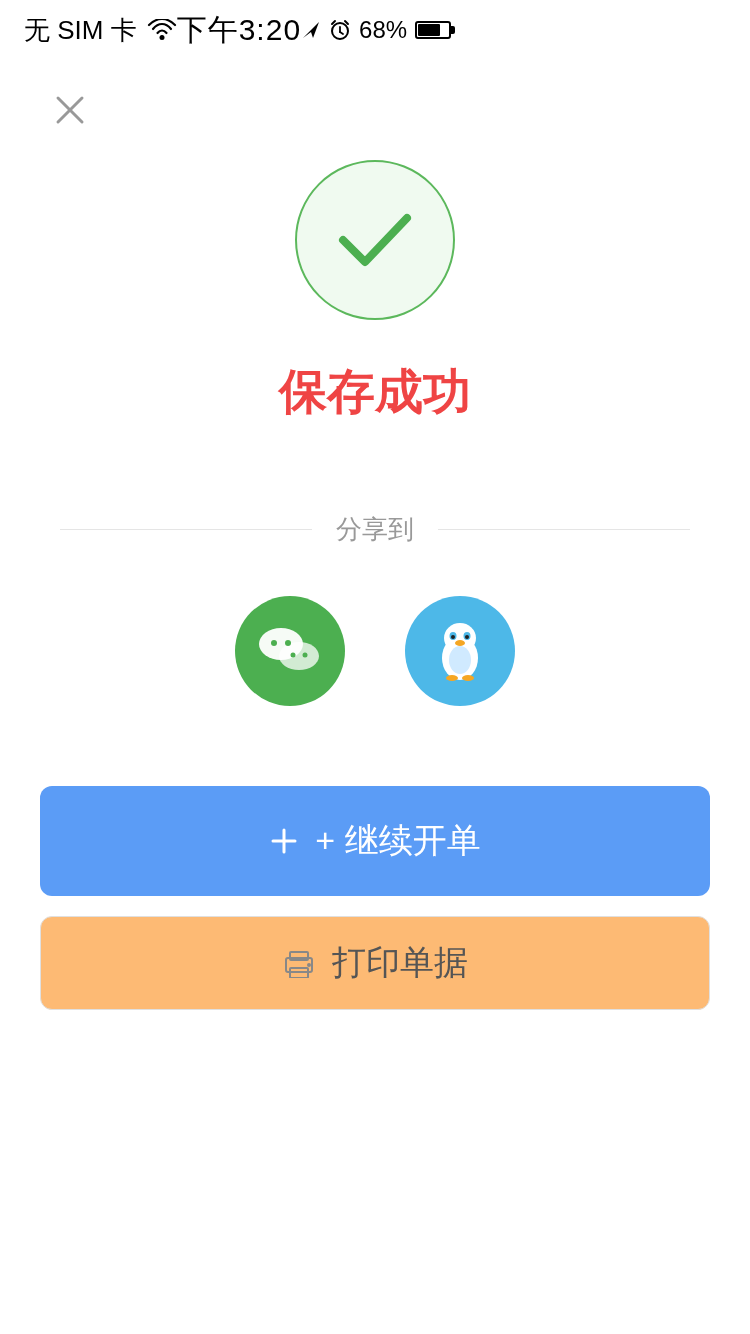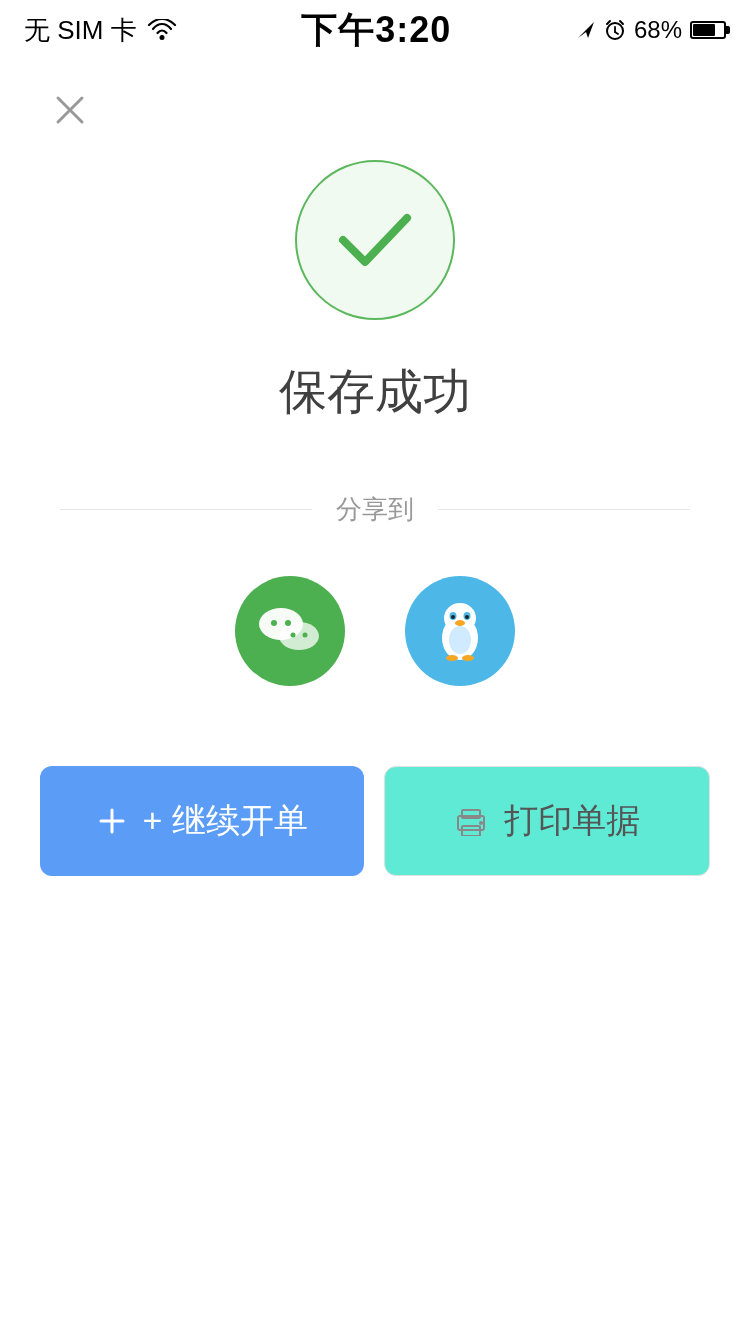--- a/index.html
+++ b/index.html
@@ -14,34 +14,33 @@
       flex-direction: column;
     }
 
     
     .status-bar {
       width: 100%;
       height: 60px;
       background: #fff;
       display: flex;
       align-items: center;
-      justify-content: space-between;
       padding: 0 24px;
       font-size: 26px;
       color: #000;
     }
     .status-left {
       display: flex;
       align-items: center;
       gap: 10px;
       font-size: 26px;
     }
     .status-center {
-      font-size: 36px;
-      font-weight: 700;
+      font-size: 30px;
+      font-weight: 400;
       letter-spacing: 1px;
     }
     .status-right {
       display: flex;
       align-items: center;
       gap: 8px;
       font-size: 24px;
     }
 
     
@@ -77,23 +76,23 @@
       display: flex;
       align-items: center;
       justify-content: center;
       margin-top: 60px;
       margin-bottom: 40px;
     }
 
     
     .success-title {
       font-size: 48px;
-      font-weight: 400;
-      color: #404040;
-      margin-bottom: 68px;
+      font-weight: 700;
+      color: #ef4444;
+      margin-bottom: 88px;
     }
 
     
     .share-divider {
       width: 100%;
       display: flex;
       align-items: center;
       padding: 0 60px;
       margin-bottom: 49px;
       color: #999;
@@ -132,44 +131,44 @@
     }
     .share-icon-qq {
       background: #4db8e8;
     }
 
     
     .actions-area {
       width: 100%;
       padding: 0 40px;
       display: flex;
-      flex-direction: row;
+      flex-direction: column;
       gap: 20px;
     }
 
     .btn-primary {
       width: 100%;
       height: 110px;
       border-radius: 12px;
       background: #5b9cf6;
       border: none;
       display: flex;
       align-items: center;
       justify-content: center;
       gap: 16px;
       font-size: 34px;
       color: #fff;
       cursor: pointer;
     }
 
     .btn-secondary {
       width: 100%;
-      height: 110px;
+      height: 94px;
       border-radius: 12px;
-      background: #5eead4;
+      background: #fdba74;
       border: 1px solid #e0e0e0;
       display: flex;
       align-items: center;
       justify-content: center;
       gap: 16px;
       font-size: 34px;
       color: #555;
       cursor: pointer;
     }
 

